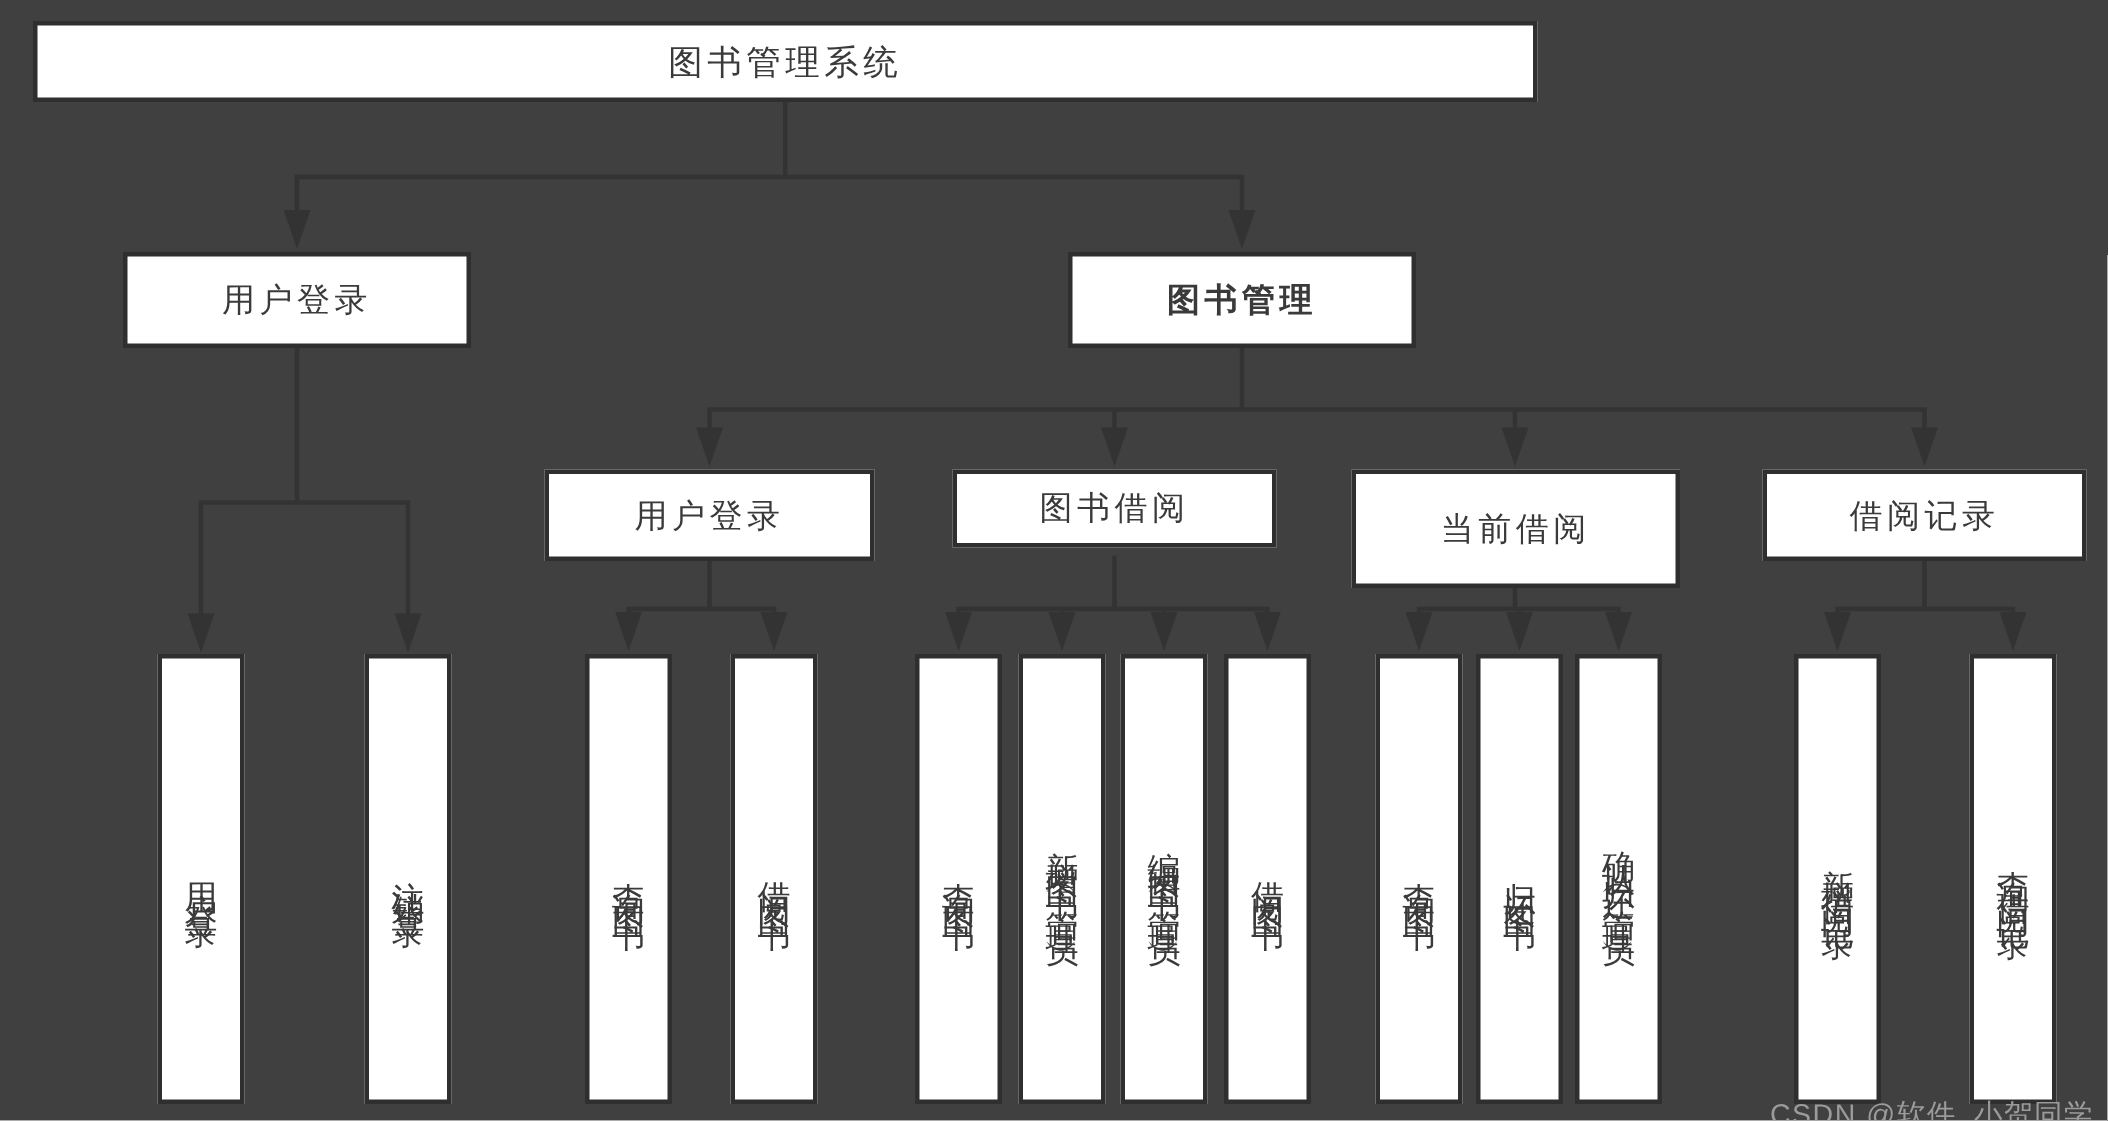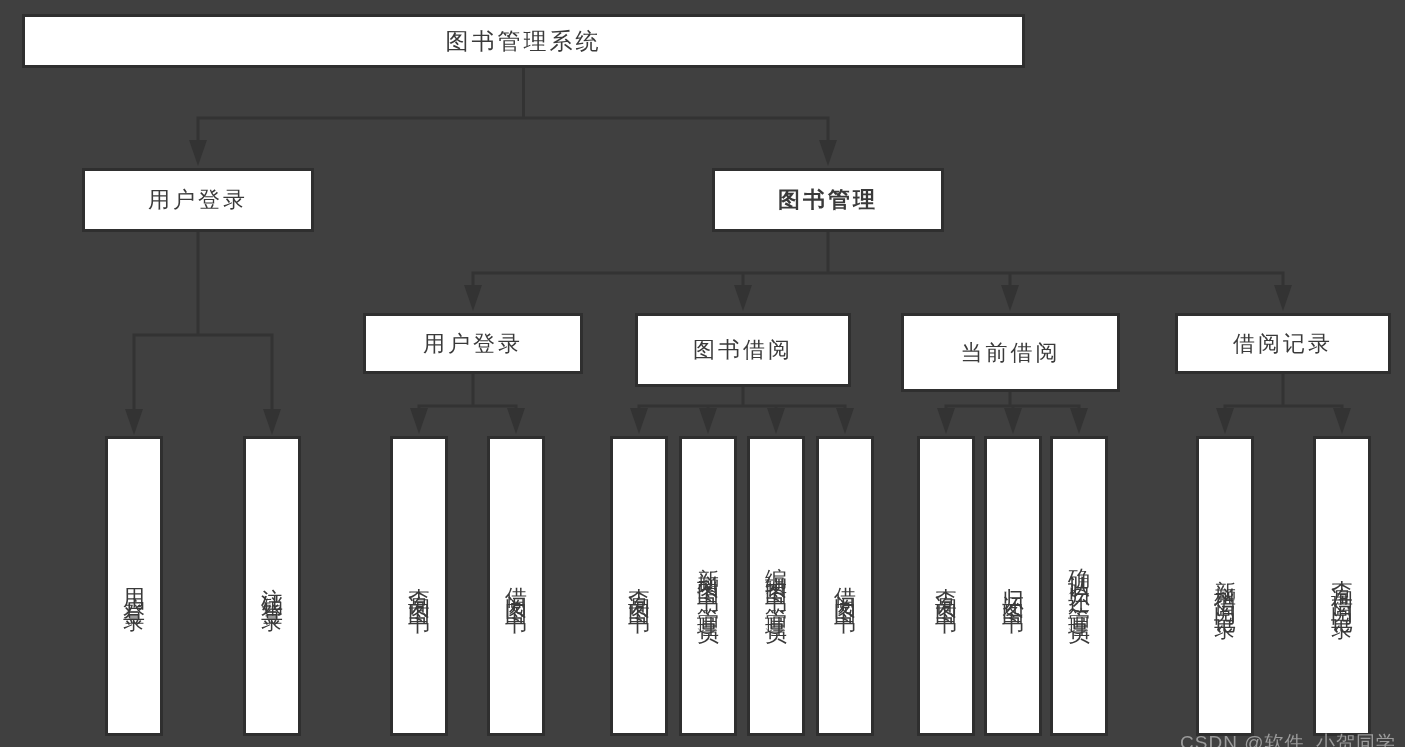--- a/index.html
+++ b/index.html
@@ -105,21 +105,21 @@
   <div class="box hbox" style="left:82px; top:168px; width:232px; height:64px;">
     <span>用户登录</span>
   </div>
   <div class="box hbox" style="left:712px; top:168px; width:232px; height:64px;font-weight:bold;">
     <span>图书管理</span>
   </div>
 
   <div class="box hbox" style="left:363px; top:313px; width:220px; height:61px;">
     <span>用户登录</span>
   </div>
-  <div class="box hbox" style="left:635px; top:313px; width:216px; height:74px;text-align:right;">
+  <div class="box hbox" style="left:635px; top:313px; width:216px; height:52px;text-align:right;">
     <span>图书借阅</span>
   </div>
   <div class="box hbox" style="left:901px; top:313px; width:219px; height:79px;">
     <span>当前借阅</span>
   </div>
   <div class="box hbox" style="left:1175px; top:313px; width:216px; height:61px;">
     <span>借阅记录</span>
   </div>
 
   <div class="box vbox" style="left:105px; top:436px; width:58px; height:300px;">

